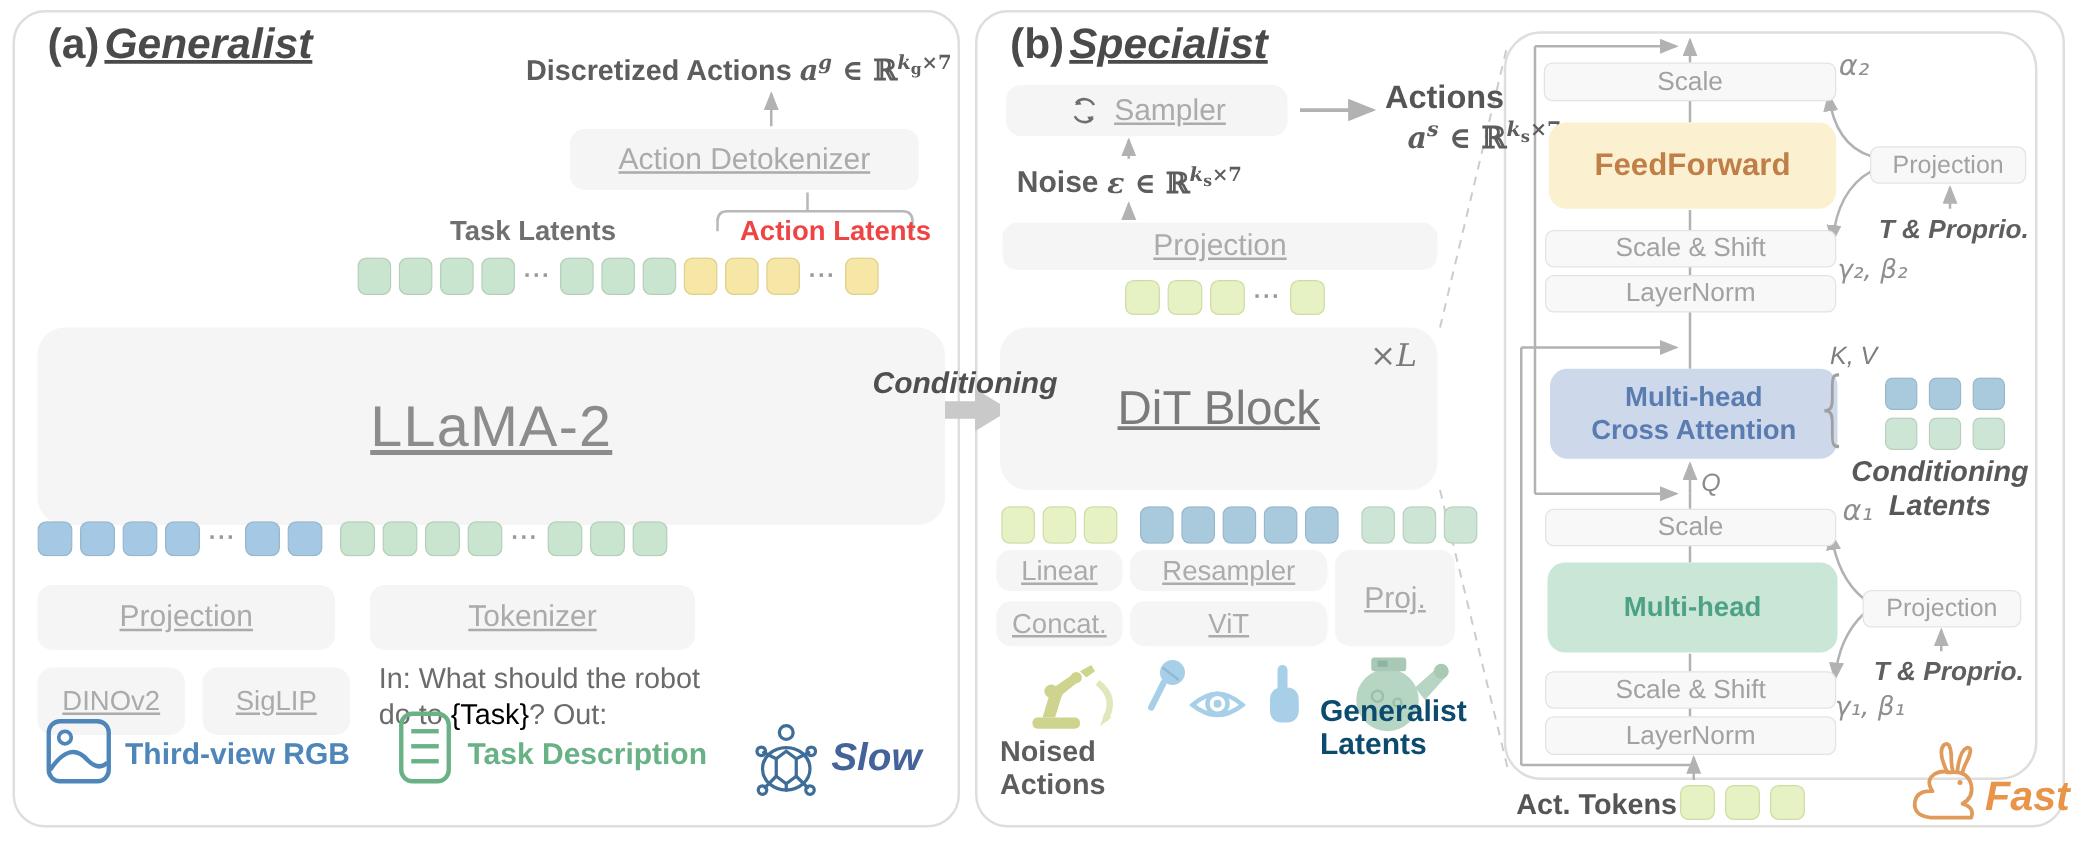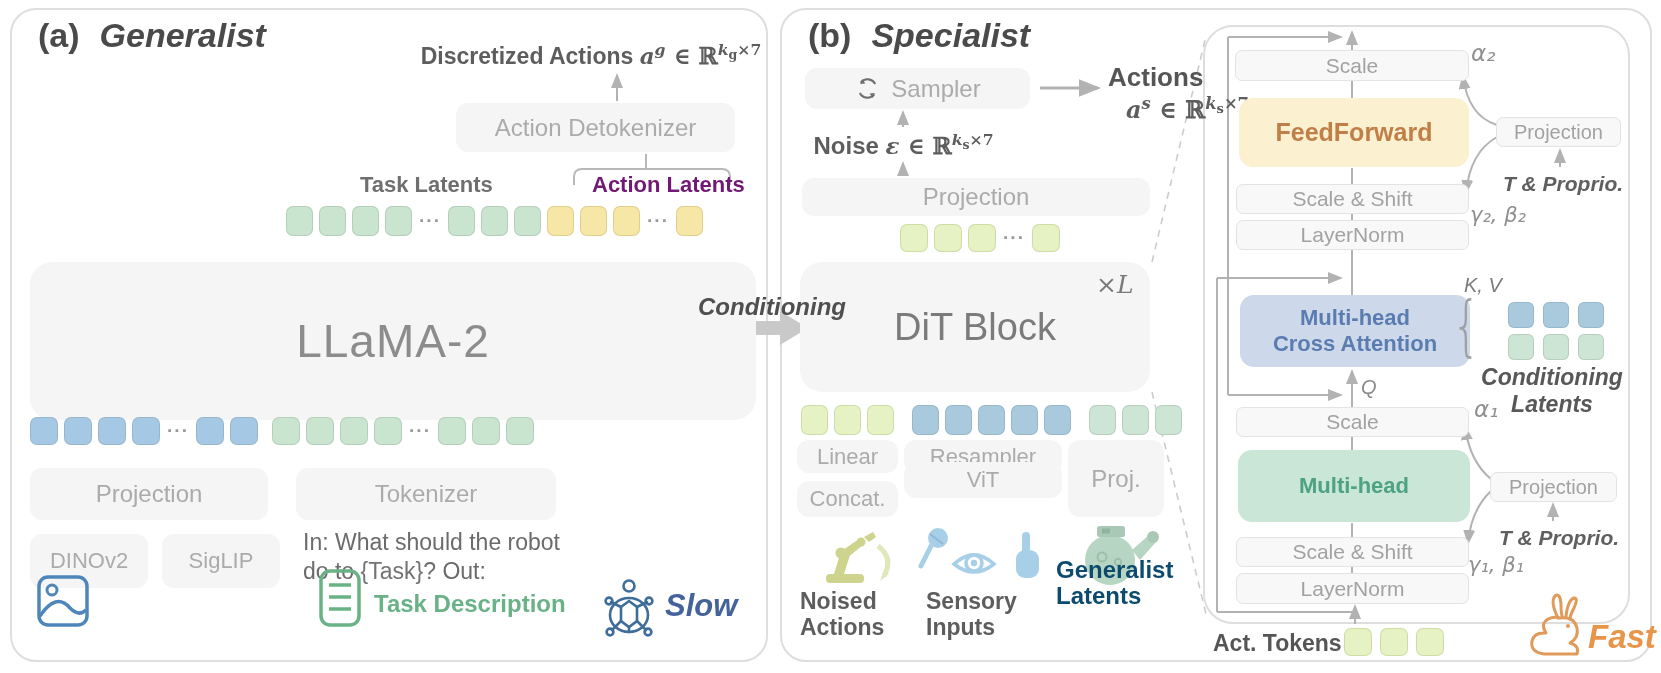--- a/index.html
+++ b/index.html
@@ -1,23 +1,23 @@
 <!DOCTYPE html>
 <html style="--token-green: #c9e4cf; --token-blue: #a5c8e4; --token-yellow: #f6e7a6; --token-lime: #e6f2c4; --token-steel: #a9cadd; --token-mint: #cde5d4; --box-bg: #f5f5f6; --box-text: #ababab; --panel-border: #dedede; --ff-bg: #fbf1d0; --ff-text: #c07f49; --cross-bg: #cdd9eb; --cross-text: #5a7cb0; --causal-bg: #c9e6d7; --causal-text: #4da184; --dark: #4a4a4a; --mid: #6a6a6a; --arrow: #b2b2b2; --rgb-blue: #4e86ba; --task-green: #68b286; --slow-blue: #44639a; --fast-orange: #e8954a;"><head>
 <meta charset="utf-8">
 <style>
   html,body{margin:0;padding:0;background:#ffffff;}
   #stage{position:relative;width:1661px;height:673px;background:#fff;
          font-family:"Liberation Sans",sans-serif;overflow:hidden;}
   .abs{position:absolute;}
   .panel{position:absolute;border:2px solid var(--panel-border);border-radius:26px;background:#fff;}
   .ptitle{position:absolute;font-size:34px;font-weight:700;color:var(--dark);white-space:nowrap;}
-  .ptitle .it{font-style:italic;margin-left:20px;}
+  .ptitle .it{font-style:italic;margin-left:4px;text-decoration:underline;}
   .gbox{position:absolute;background:var(--box-bg);border-radius:12px;display:flex;
-        align-items:center;justify-content:center;color:var(--box-text);}
+        align-items:center;justify-content:center;color:var(--box-text);text-decoration:underline;}
   .dbox{position:absolute;background:#f8f8f8;border:1.5px solid #e3e3e3;border-radius:7px;
         display:flex;align-items:center;justify-content:center;color:#a2a2a2;font-size:21px;}
   .blk-lbl{position:absolute;font-weight:700;color:#5d5d5d;text-align:left;}
   .math{font-family:"DejaVu Serif",serif;font-weight:600;color:#5d5d5d;}
   .math i{font-style:italic;}
   .math sup{font-size:0.68em;}
   .math sup sub{font-size:0.8em;}
   .greek{font-family:"DejaVu Sans",sans-serif;font-style:italic;color:#8f8f8f;font-size:23px;}
   .tokens{position:absolute;display:flex;align-items:center;gap:6px;}
   .tk{display:inline-block;width:25px;height:28px;border-radius:7px;border:1px solid rgba(90,110,95,0.18);}
@@ -105,21 +105,21 @@
       <i>a</i><sup><i>g</i></sup>
       <span>∈ ℝ</span><sup><i>k</i><sub>g</sub><span>×7</span></sup>
     </span>
   </div>
 
   <div class="gbox" style="left:456px;top:103px;width:279px;height:49px;font-size:24px;">
       <span>Action Detokenizer</span>
     </div>
 
   <div class="blk-lbl" style="left:360px;top:172px;width:160px;font-size:22px;color:#6f6f6f;">Task Latents</div>
-  <div class="blk-lbl" style="left:592px;top:172px;width:160px;font-size:22px;color:#701a75;">Action Latents</div>
+  <div class="blk-lbl" style="left:592px;top:172px;width:160px;font-size:22px;color:#ef4444;">Action Latents</div>
 
   <div class="tokens" style="left:286px;top:206px;">
       <span class="tk tk-green"></span>
       <span class="tk tk-green"></span>
       <span class="tk tk-green"></span>
       <span class="tk tk-green"></span>
       <span class="tkdots">···</span>
       <span class="tk tk-green"></span>
       <span class="tk tk-green"></span>
       <span class="tk tk-green"></span>
@@ -162,28 +162,29 @@
     </div>
   <div class="gbox" style="left:30px;top:534px;width:118px;height:54px;font-size:22px;">
       <span>DINOv2</span>
     </div>
   <div class="gbox" style="left:162px;top:534px;width:118px;height:54px;font-size:22px;">
       <span>SigLIP</span>
     </div>
 
   <div class="abs" style="left:303px;top:528px;width:280px;font-size:23px;color:#6b6b6b;line-height:29px;">
     <span>In: What should the robot</span><br>
-    <span>do to </span><span style="color:#737373;">{Task}</span><span>? Out:</span>
+    <span>do to </span><span style="color:#000000;">{Task}</span><span>? Out:</span>
   </div>
 
   <svg class="abs" style="left:36px;top:574px;" width="54" height="54" viewBox="0 0 54 54">
     <rect x="3" y="3" width="48" height="48" rx="9" fill="none" stroke="#4e86ba" stroke-width="3.5"></rect>
     <circle cx="16" cy="16" r="5" fill="none" stroke="#4e86ba" stroke-width="3"></circle>
     <path d="M4,42 Q20,18 34,34 Q43,43 50,36" fill="none" stroke="#4e86ba" stroke-width="3.5"></path>
   </svg>
+  <div class="legend" style="left:100px;top:590px;font-size:24px;color:var(--rgb-blue);">Third-view RGB</div>
 
   <svg class="abs" style="left:316px;top:568px;" width="48" height="60" viewBox="0 0 48 60">
     <rect x="5" y="3" width="38" height="54" rx="9" fill="none" stroke="#68b286" stroke-width="3.5"></rect>
     <line x1="13" y1="17" x2="35" y2="17" stroke="#68b286" stroke-width="3.5"></line>
     <line x1="13" y1="29" x2="35" y2="29" stroke="#68b286" stroke-width="3.5"></line>
     <line x1="13" y1="41" x2="35" y2="41" stroke="#68b286" stroke-width="3.5"></line>
   </svg>
   <div class="legend" style="left:374px;top:590px;font-size:24px;color:var(--task-green);">Task Description</div>
 
   <svg class="abs" style="left:596px;top:576px;" width="66" height="68" viewBox="0 0 66 68">
@@ -268,21 +269,21 @@
     </div>
   <div class="gbox" style="left:1068px;top:440px;width:96px;height:77px;font-size:24px;">
       <span>Proj.</span>
     </div>
   <div class="gbox" style="left:904px;top:440px;width:158px;height:33px;font-size:22px;">
       <span>Resampler</span>
     </div>
   <div class="gbox" style="left:797px;top:481px;width:101px;height:36px;font-size:22px;">
       <span>Concat.</span>
     </div>
-  <div class="gbox" style="left:904px;top:462px;width:158px;height:36px;font-size:22px;text-align:center;">
+  <div class="gbox" style="left:904px;top:481px;width:158px;height:36px;font-size:22px;text-align:center;">
       <span>ViT</span>
     </div>
 
   <svg class="abs" style="left:818px;top:524px;" width="95" height="62" viewBox="0 0 95 62">
     <g fill="#ced48e">
       <rect x="8" y="50" width="38" height="9" rx="4"></rect>
       <polygon points="16,50 23,27 32,31 26,50"></polygon>
       <polygon points="22,28 41,15 45,21 29,34"></polygon>
       <circle cx="23" cy="29" r="5.5"></circle>
         <circle cx="43" cy="18" r="4.5"></circle>
@@ -313,23 +314,20 @@
     <rect x="34" y="8.5" width="8" height="5" fill="#8fb49d"></rect>
     <circle cx="34" cy="37" r="4.5" fill="none" stroke="#9cbfaa" stroke-width="2"></circle>
     <circle cx="50" cy="42" r="3.2" fill="none" stroke="#9cbfaa" stroke-width="2"></circle>
     <polygon points="64,30 82,14 89,21 72,40" fill="#b7d5c3"></polygon>
     <circle cx="85" cy="17" r="6" fill="#a9c9b6"></circle>
   </svg>
 
   <div class="blk-lbl two-line" style="left:800px;top:588px;width:106px;font-size:23px;line-height:26px;color:#5d5d5d;">
       <span>Noised Actions</span>
     </div>
-  <div class="blk-lbl two-line" style="left:926px;top:588px;width:110px;font-size:23px;line-height:26px;color:#5d5d5d;">
-      <span>Sensory Inputs</span>
-    </div>
   <div class="blk-lbl two-line" style="left:1056px;top:557px;width:118px;font-size:24px;line-height:26px;color:#0c4a6e;">
       <span>Generalist Latents</span>
     </div>
 
   <svg class="abs" style="left:1522px;top:592px;" width="66" height="68" viewBox="0 0 66 68">
     <g stroke="#e09a5a" stroke-width="3" fill="none" stroke-linecap="round" stroke-linejoin="round">
       <path d="M36,26 Q28,10 33,4 Q38,0 39,12 Q39,20 40,24"></path>
       <path d="M44,24 Q46,8 52,6 Q57,6 51,18 Q48,24 48,27"></path>
       <path d="M38,26 Q52,24 55,36 Q57,46 48,51 Q58,54 55,62 L22,62 Q8,60 10,49 Q12,40 24,41 Q18,32 26,27 Q32,24 38,26 Z"></path>
     </g>

